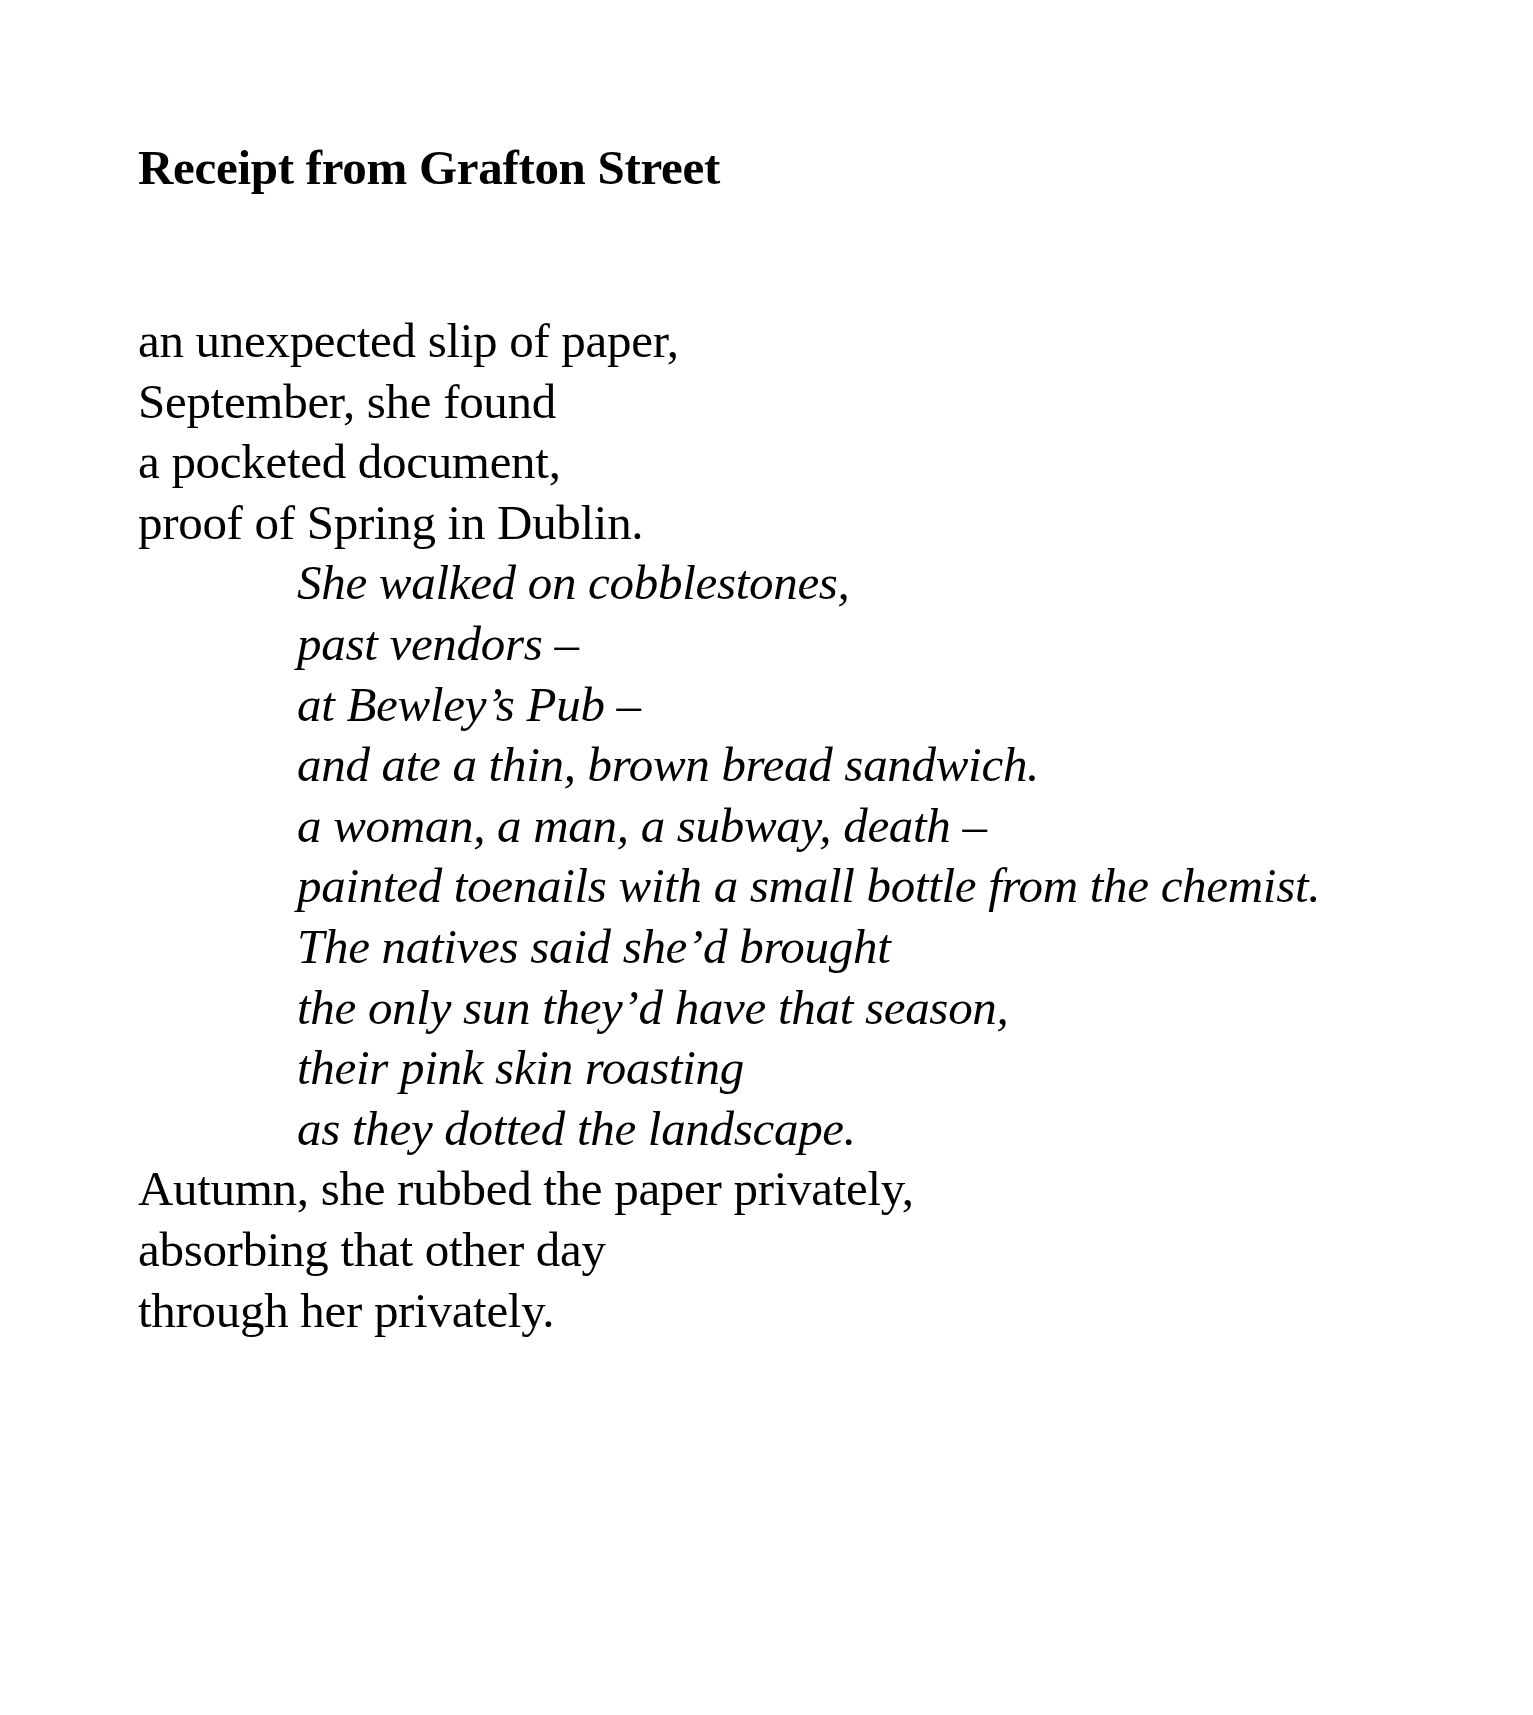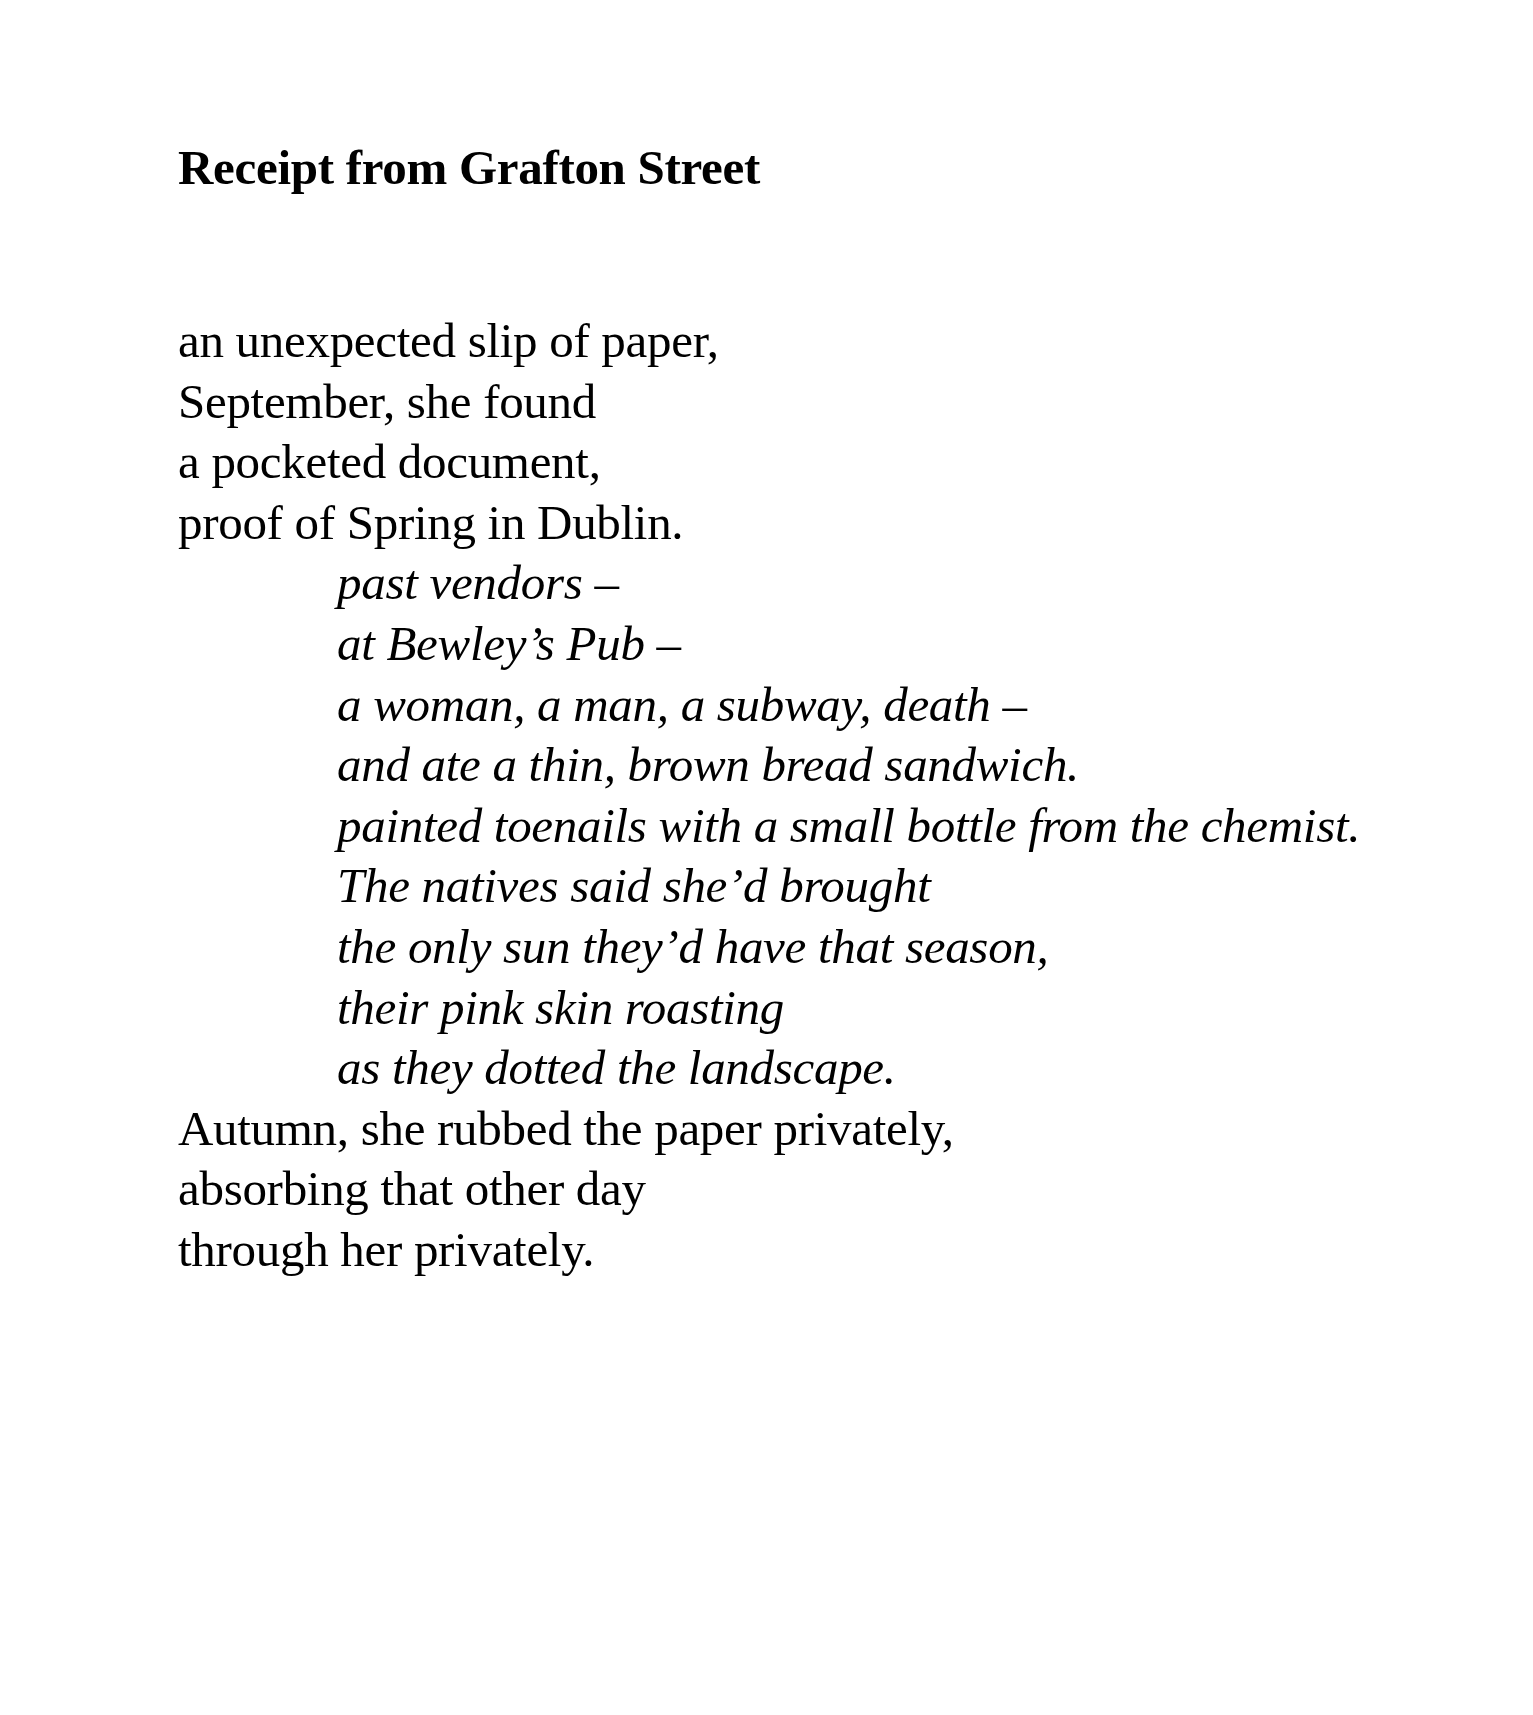--- a/index.html
+++ b/index.html
@@ -14,21 +14,20 @@
       overflow: hidden;
       color: #000000;
       font-family: "Liberation Serif", "DejaVu Serif", serif;
     }
     .page {
       position: absolute;
       left: 0;
       top: 0;
       width: 1358px;
       height: 1715px;
-      margin-left: 40px;
     }
     .title {
       position: absolute;
       left: 138px;
       top: 138px;
       margin: 0;
       font-weight: bold;
       font-size: 49px;
       line-height: 60px;
       white-space: nowrap;
@@ -60,24 +59,25 @@
 
 <div class="page">
   <h1 class="title">Receipt from Grafton Street</h1>
 
   <div class="poem">
     <span class="line">an unexpected slip of paper,</span>
     <span class="line">September, she found</span>
     <span class="line">a pocketed document,</span>
     <span class="line">proof of Spring in Dublin.</span>
 
+    <span class="line indent">She walked on cobblestones,</span>
     <span class="line indent">past vendors –</span>
     <span class="line indent">at Bewley’s Pub –</span>
+    <span class="line indent">and ate a thin, brown bread sandwich.</span>
     <span class="line indent">a woman, a man, a subway, death –</span>
-    <span class="line indent">and ate a thin, brown bread sandwich.</span>
     <span class="line indent">painted toenails with a small bottle from the chemist.</span>
     <span class="line indent">The natives said she’d brought</span>
     <span class="line indent">the only sun they’d have that season,</span>
     <span class="line indent">their pink skin roasting</span>
     <span class="line indent">as they dotted the landscape.</span>
 
     <span class="line">Autumn, she rubbed the paper privately,</span>
     <span class="line">absorbing that other day</span>
     <span class="line">through her privately.</span>
   </div>

